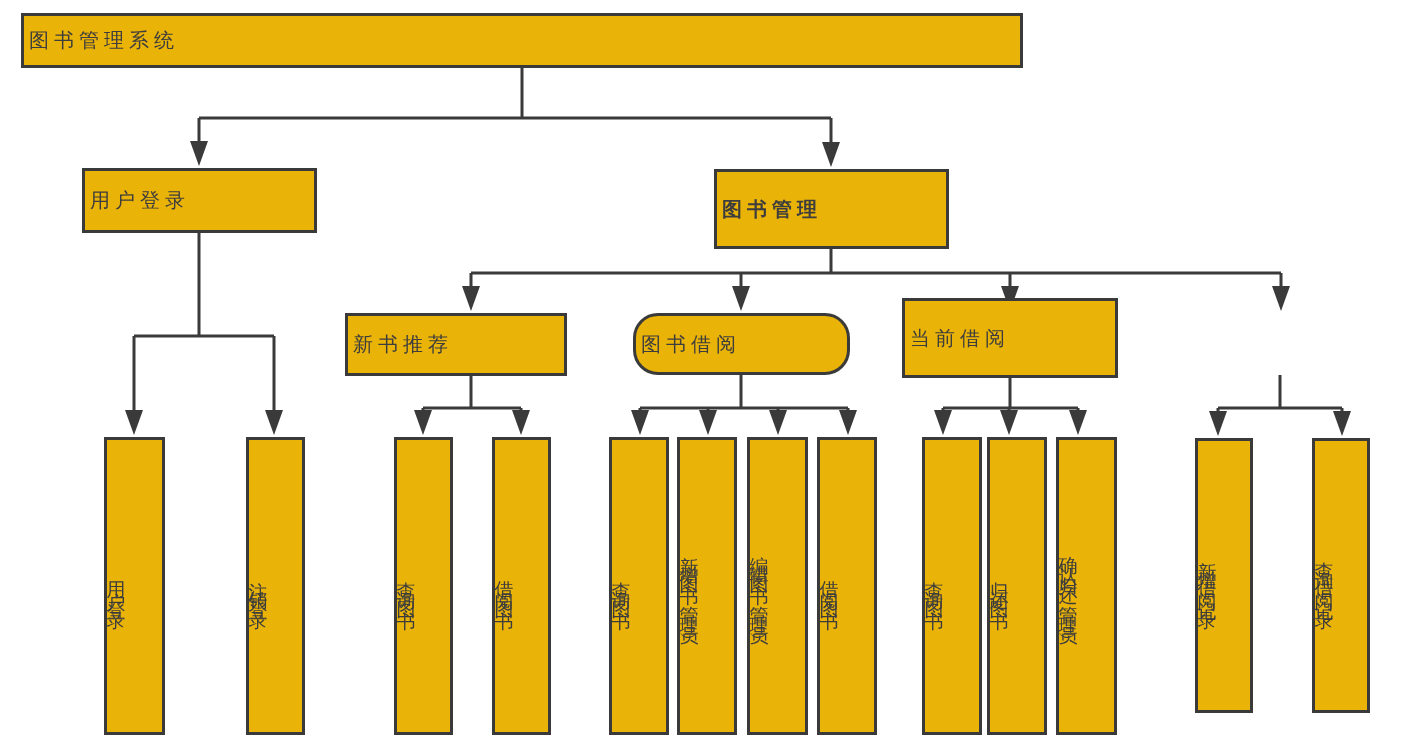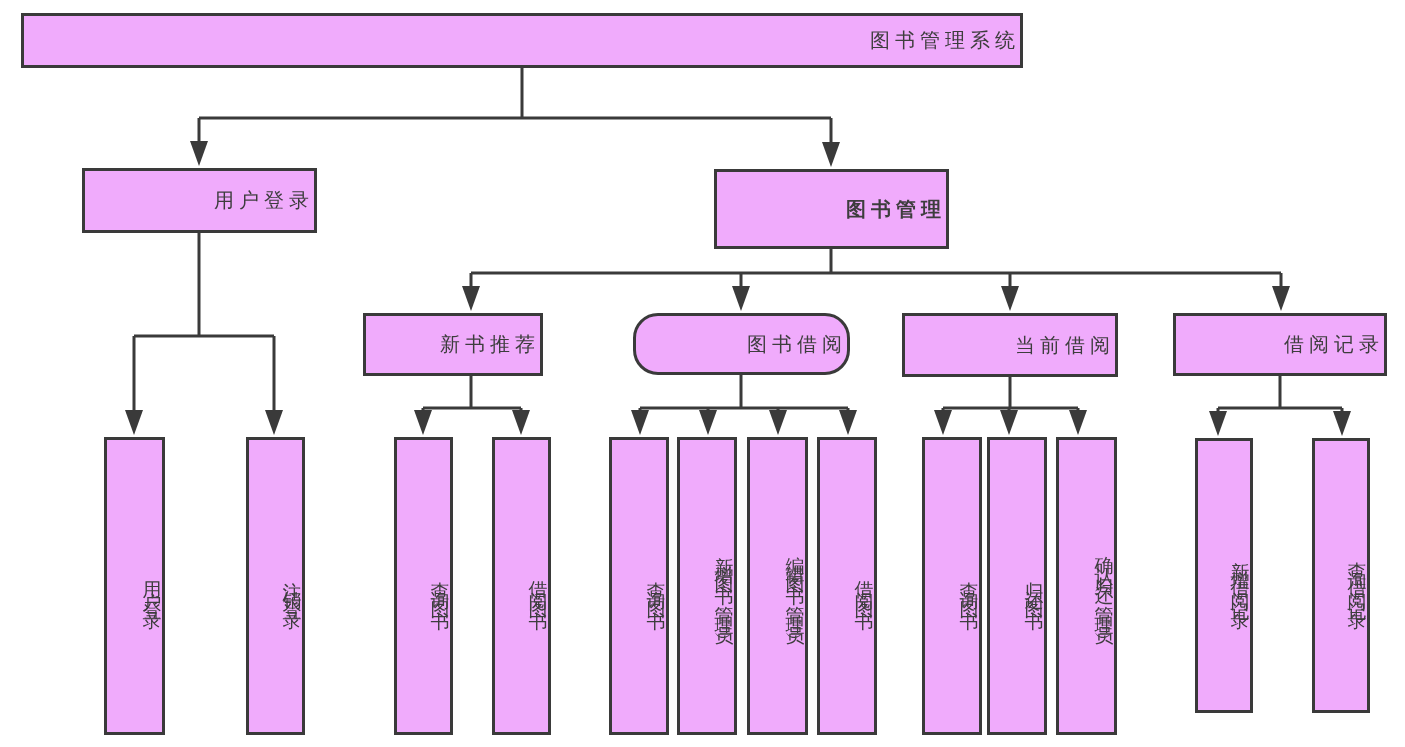--- a/index.html
+++ b/index.html
@@ -8,22 +8,22 @@
     width:1405px;height:747px;
     background:#ffffff;
     font-family:"Liberation Sans", sans-serif;
     overflow:hidden;
   }
   .wires{position:absolute;left:0;top:0;width:1405px;height:747px;}
   .node{
     position:absolute;
     box-sizing:border-box;
     border:3px solid #3a3a3a;
-    background:#f0abfc;
-    display:flex;align-items:center;justify-content:flex-end;
+    background:#eab308;
+    display:flex;align-items:center;justify-content:flex-start;
     color:#3d3d3d;
   }
   .hbox .lbl{
     font-size:20px;
     letter-spacing:5px;
     white-space:nowrap;
     padding-left:5px; 
   }
   .vbox .lbl{
     writing-mode:vertical-rl;
@@ -92,31 +92,28 @@
     <span class="lbl">图书管理系统</span>
   </div>
 
   <div class="node hbox" style="left:82px;top:168px;width:235px;height:65px;">
     <span class="lbl">用户登录</span>
   </div>
   <div class="node hbox" style="left:714px;top:169px;width:235px;height:80px;font-weight:bold;">
     <span class="lbl">图书管理</span>
   </div>
 
-  <div class="node hbox" style="left:363px;top:313px;width:180px;height:63px;padding-left:38px;">
+  <div class="node hbox" style="left:345px;top:313px;width:222px;height:63px;">
     <span class="lbl">新书推荐</span>
   </div>
   <div class="node hbox" style="left:633px;top:313px;width:217px;height:62px;border-radius:25px;">
     <span class="lbl">图书借阅</span>
   </div>
-  <div class="node hbox" style="left:902px;top:313px;width:216px;height:64px;">
+  <div class="node hbox" style="left:902px;top:298px;width:216px;height:80px;">
     <span class="lbl">当前借阅</span>
-  </div>
-  <div class="node hbox" style="left:1173px;top:313px;width:214px;height:63px;">
-    <span class="lbl">借阅记录</span>
   </div>
 
   <div class="node vbox" style="left:104px;top:437px;width:61px;height:298px;">
     <span class="lbl">用户登录</span>
   </div>
   <div class="node vbox" style="left:246px;top:437px;width:59px;height:298px;">
     <span class="lbl">注销登录</span>
   </div>
 
   <div class="node vbox" style="left:394px;top:437px;width:59px;height:298px;">

